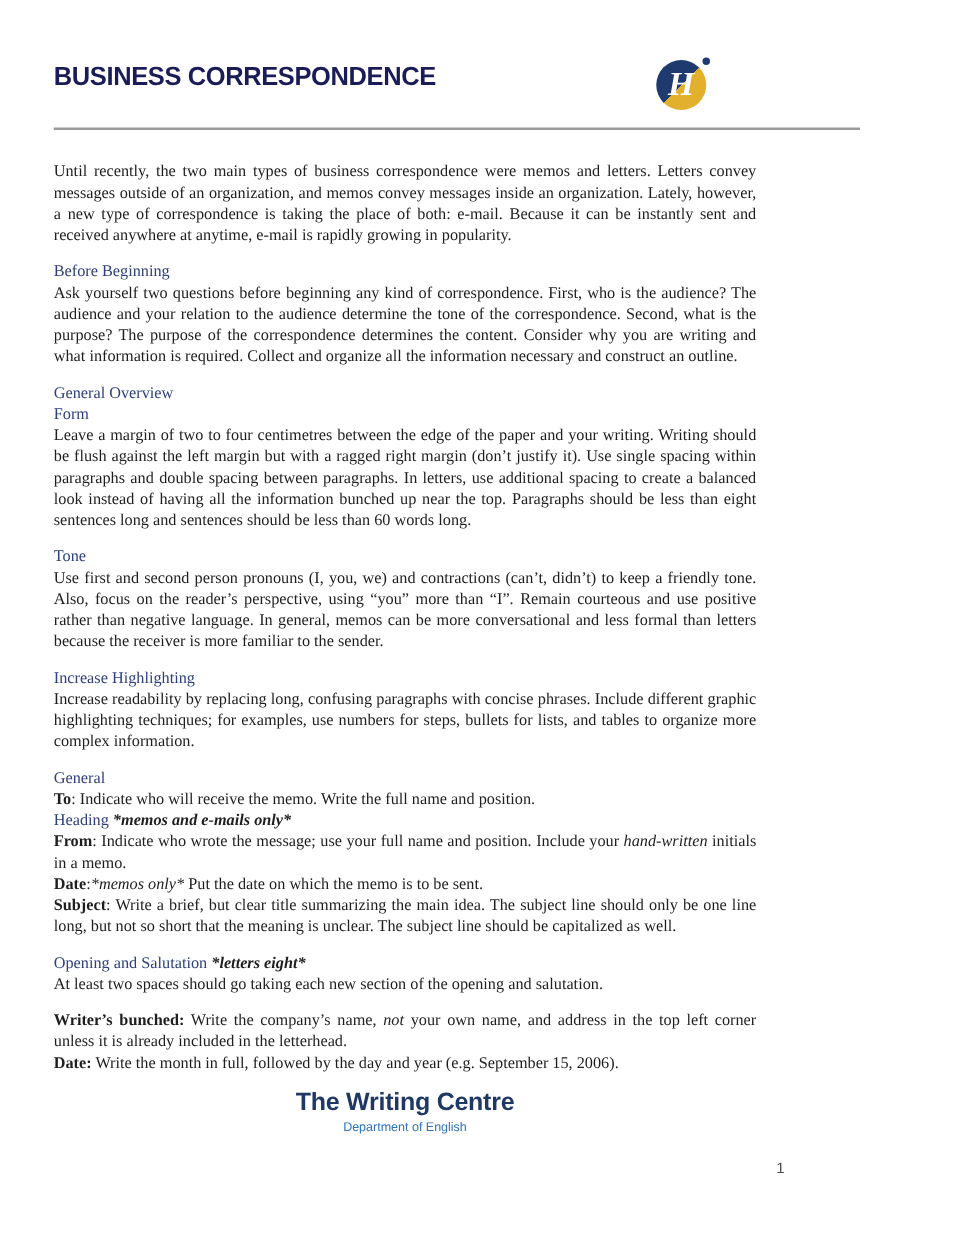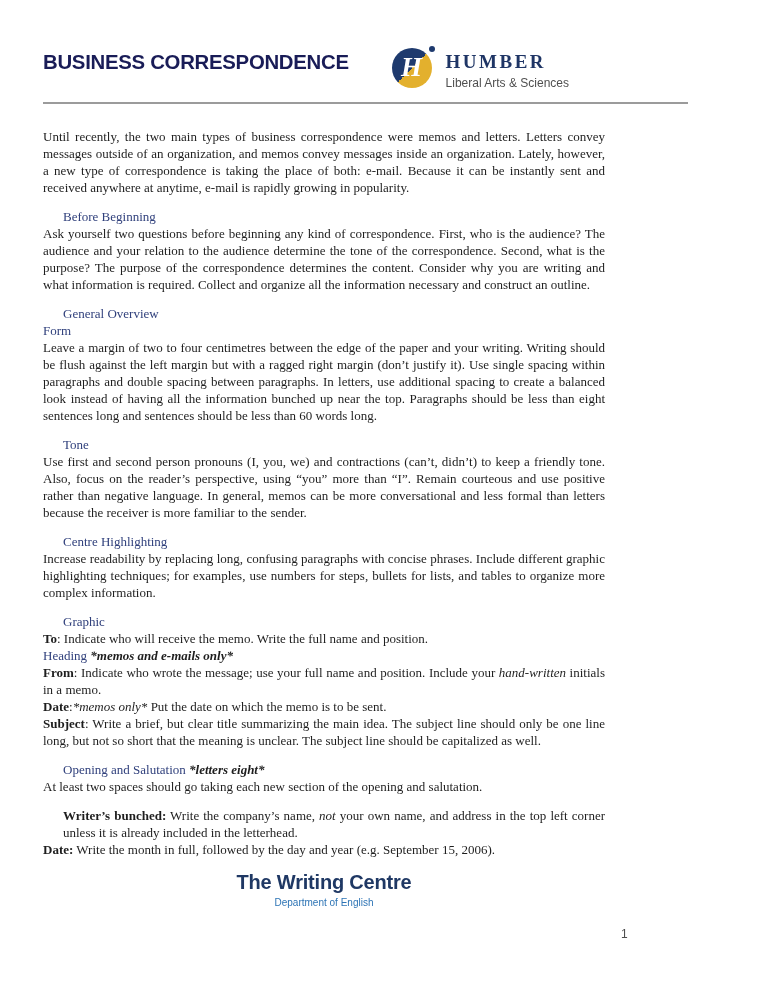--- a/index.html
+++ b/index.html
@@ -81,21 +81,21 @@
     background: #9b9b9b;
     border: none;
   }
   
   .doc-body {
     margin-top: 24px;
     font-size: 13px;
     line-height: 17px;
   }
   .blk { margin: 0; }
-  .blk.gap { margin-top: 12px; margin-left: 20px; }
+  .blk.gap { margin-top: 12px; }
   .blk-p.just { text-align: justify; }
   .blk-h { color: #30407c; }
   .run-n { font-style: normal; font-weight: normal; }
   .run-b { font-weight: bold; }
   .run-i { font-style: italic; }
   .run-bi { font-weight: bold; font-style: italic; }
   .blk-h .run-bi { color: #1e1e1e; }
   .blk-h .run-h { color: #30407c; }
   
   .footer { text-align: center; margin-top: 13px; }
@@ -128,41 +128,37 @@
 
   <div class="header">
     <div class="doc-title">BUSINESS CORRESPONDENCE</div>
 
     <div class="logo-block">
       <div class="logo-mark">
         <div class="logo-circle"></div>
         <div class="logo-h">H</div>
         <div class="logo-dot"></div>
       </div>
-      <div class="logo-text">
-        <div class="logo-name">HUMBER</div>
-        <div class="logo-sub">Liberal Arts &amp; Sciences</div>
-      </div>
     </div>
   </div>
 
   <div class="header-rule"></div>
 
   <div class="doc-body">
       <p class="blk blk-p just"><span class="run-n">Until recently, the two main types of business correspondence were memos and letters. Letters convey messages outside of an organization, and memos convey messages inside an organization. Lately, however, a new type of correspondence is taking the place of both: e-mail. Because it can be instantly sent and received anywhere at anytime, e-mail is rapidly growing in popularity.</span></p>
       <p class="blk blk-h gap"><span class="run-h">Before Beginning</span></p>
       <p class="blk blk-p just"><span class="run-n">Ask yourself two questions before beginning any kind of correspondence. First, who is the audience? The audience and your relation to the audience determine the tone of the correspondence. Second, what is the purpose? The purpose of the correspondence determines the content. Consider why you are writing and what information is required. Collect and organize all the information necessary and construct an outline.</span></p>
       <p class="blk blk-h gap"><span class="run-h">General Overview</span></p>
       <p class="blk blk-h"><span class="run-h">Form</span></p>
       <p class="blk blk-p just"><span class="run-n">Leave a margin of two to four centimetres between the edge of the paper and your writing. Writing should be flush against the left margin but with a ragged right margin (don’t justify it). Use single spacing within paragraphs and double spacing between paragraphs. In letters, use additional spacing to create a balanced look instead of having all the information bunched up near the top. Paragraphs should be less than eight sentences long and sentences should be less than 60 words long.</span></p>
       <p class="blk blk-h gap"><span class="run-h">Tone</span></p>
       <p class="blk blk-p just"><span class="run-n">Use first and second person pronouns (I, you, we) and contractions (can’t, didn’t) to keep a friendly tone. Also, focus on the reader’s perspective, using “you” more than “I”. Remain courteous and use positive rather than negative language. In general, memos can be more conversational and less formal than letters because the receiver is more familiar to the sender.</span></p>
-      <p class="blk blk-h gap"><span class="run-h">Centre Highlighting</span></p>
+      <p class="blk blk-h gap"><span class="run-h">Increase Highlighting</span></p>
       <p class="blk blk-p just"><span class="run-n">Increase readability by replacing long, confusing paragraphs with concise phrases. Include different graphic highlighting techniques; for examples, use numbers for steps, bullets for lists, and tables to organize more complex information.</span></p>
-      <p class="blk blk-h gap"><span class="run-h">Graphic</span></p>
+      <p class="blk blk-h gap"><span class="run-h">General</span></p>
       <p class="blk blk-p"><span class="run-b">To</span><span class="run-n">: Indicate who will receive the memo. Write the full name and position.</span></p>
       <p class="blk blk-h"><span class="run-h">Heading </span><span class="run-bi">*memos and e-mails only*</span></p>
       <p class="blk blk-p just"><span class="run-b">From</span><span class="run-n">: Indicate who wrote the message; use your full name and position. Include your </span><span class="run-i">hand-written</span><span class="run-n"> initials in a memo.</span></p>
       <p class="blk blk-p"><span class="run-b">Date</span><span class="run-n">:</span><span class="run-i">*memos only*</span><span class="run-n"> Put the date on which the memo is to be sent.</span></p>
       <p class="blk blk-p just"><span class="run-b">Subject</span><span class="run-n">: Write a brief, but clear title summarizing the main idea. The subject line should only be one line long, but not so short that the meaning is unclear. The subject line should be capitalized as well.</span></p>
       <p class="blk blk-h gap"><span class="run-h">Opening and Salutation </span><span class="run-bi">*letters eight*</span></p>
       <p class="blk blk-p"><span class="run-n">At least two spaces should go taking each new section of the opening and salutation.</span></p>
       <p class="blk blk-p just gap"><span class="run-b">Writer’s bunched:</span><span class="run-n"> Write the company’s name, </span><span class="run-i">not</span><span class="run-n"> your own name, and address in the top left corner unless it is already included in the letterhead.</span></p>
       <p class="blk blk-p"><span class="run-b">Date:</span><span class="run-n"> Write the month in full, followed by the day and year (e.g. September 15, 2006).</span></p>
     </div>

